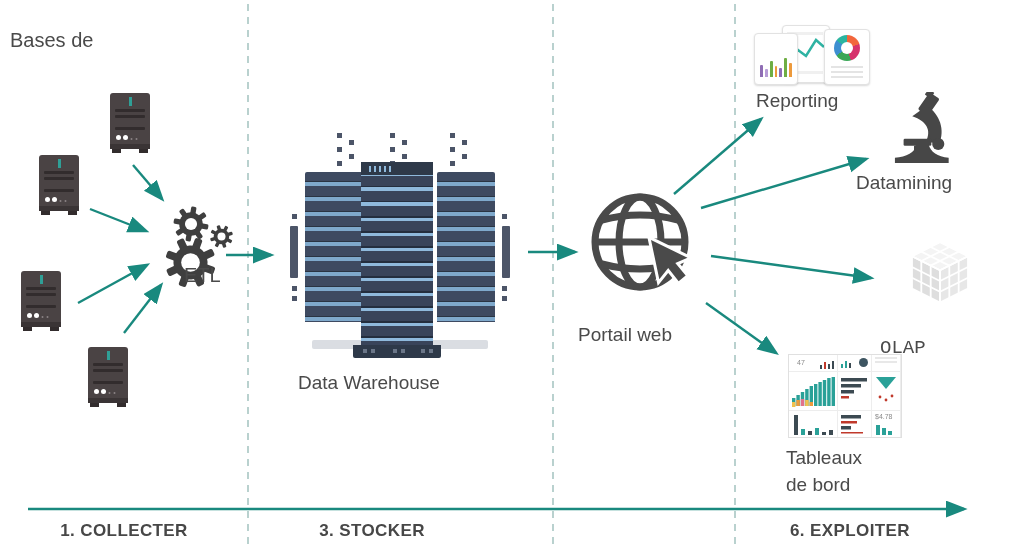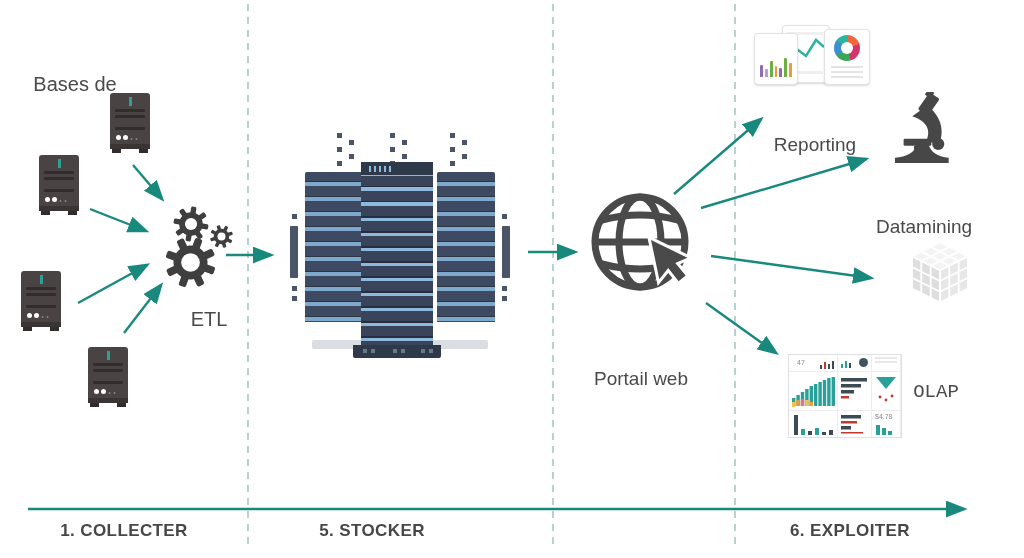--- a/index.html
+++ b/index.html
@@ -1,21 +1,21 @@
 <!DOCTYPE html>
 <html><head>
 <meta charset="utf-8">
 <style>
   html,body{margin:0;padding:0;background:#fff;}
   #canvas{
     position:relative;width:1024px;height:558px;background:#ffffff;overflow:hidden;
     font-family:"Liberation Sans", sans-serif;color:#4A4A4A;
   }
   .abs{position:absolute;}
-  .node-label{position:absolute;text-align:center;font-size:19px;color:#4A4A4A;line-height:26px;margin-top:44px;}
+  .node-label{position:absolute;font-size:19px;color:#4A4A4A;line-height:26px;}
   .step-label{position:absolute;top:521px;transform:translateX(-50%);font-size:17px;font-weight:bold;color:#474747;letter-spacing:.4px;white-space:nowrap;}
   #connectors{position:absolute;left:0;top:0;z-index:1;}
   .node{z-index:2;}
 
   
   .server{position:absolute;width:40px;height:56px;background:#4A4344;border-radius:3px 3px 1px 1px;z-index:2;}
   .server:after{content:'';position:absolute;left:0;right:0;bottom:0;height:5px;background:#3A3435;}
   .srv-light{position:absolute;left:50%;top:4px;width:3px;height:9px;margin-left:-1.5px;background:#2F9F96;}
   .srv-line{position:absolute;left:5px;right:5px;height:3px;background:#322C2D;border-radius:1px;}
   .srv-l1{top:16px}.srv-l2{top:22px}.srv-l3{top:34px}
@@ -190,20 +190,21 @@
     <div class="wh-platform"></div>
     <div class="wh-rack wh-center">
       <div class="wh-cap">
           <i></i>
         </div>
     </div>
     <div class="wh-base">
         <i></i>
       </div>
   </div>
+  <div class="node-label node" style="left:298px;top:370px;width:200px;">Data Warehouse</div>
 
   <svg class="abs node" style="left:585px;top:190px" width="118" height="122" viewBox="0 0 118 122">
     <g fill="none" stroke="#4A4A4A" stroke-width="7">
       <circle cx="55" cy="52" r="45"></circle>
       <ellipse cx="55" cy="52" rx="21" ry="45"></ellipse>
       <line x1="10" y1="52" x2="100" y2="52"></line>
       <path d="M17 30 Q55 20 93 30"></path>
       <path d="M17 74 Q55 84 93 74"></path>
     </g>
     <g transform="translate(66,50) rotate(-12)">
@@ -358,18 +359,22 @@
     </div>
     <div class="db-tile">
       <span class="db-kpi" style="left:3px;top:2px">$4.78</span>
       <svg style="position:absolute;left:4px;bottom:2px" width="18" height="12">
           <rect x="0" y="2" width="4" height="10" fill="#2AA198"></rect>
           <rect x="6" y="5" width="4" height="7" fill="#2AA198"></rect>
           <rect x="12" y="8" width="4" height="4" fill="#2AA198"></rect>
         </svg>
     </div>
   </div>
+  <div class="node-label node" style="left:786px;top:444px;width:120px;line-height:27px;">
+    <span style="display:block">Tableaux</span>
+    <span style="display:block">de bord</span>
+  </div>
 
   <div class="step-label" style="left:124px">1. COLLECTER</div>
-  <div class="step-label" style="left:372px">5. STOCKER</div>
+  <div class="step-label" style="left:372px">3. STOCKER</div>
   <div class="step-label" style="left:850px">6. EXPLOITER</div>
 
 </div>
 
 </body></html>

